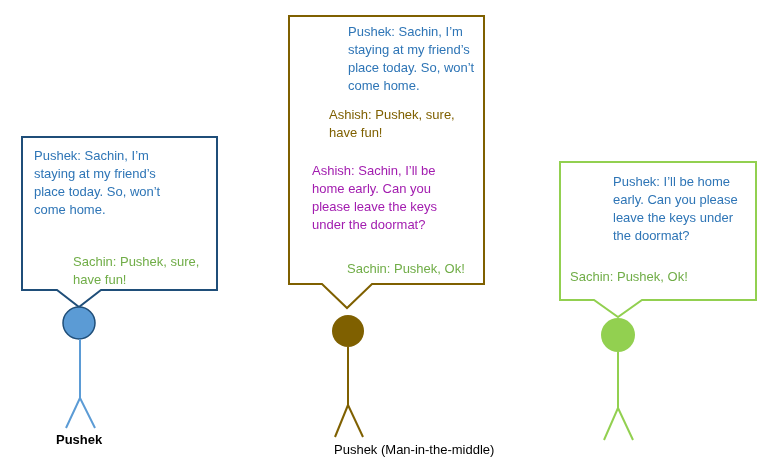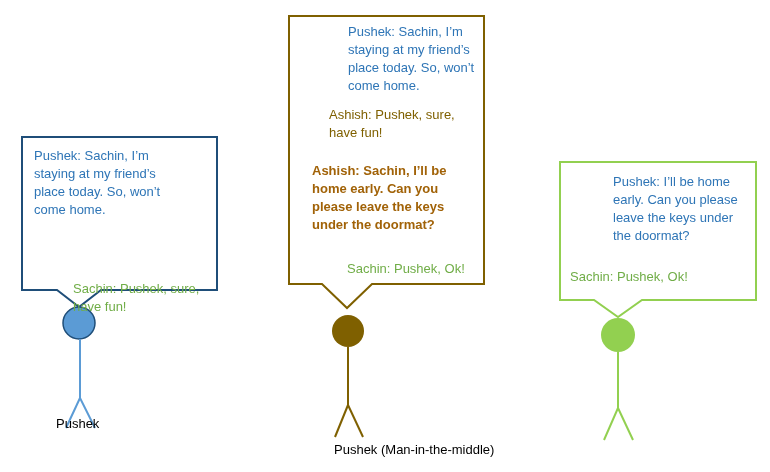--- a/index.html
+++ b/index.html
@@ -39,31 +39,31 @@
     <line x1="618" y1="352" x2="618" y2="408" stroke="#92D050" stroke-width="2"></line>
     <line x1="618" y1="408" x2="604" y2="440" stroke="#92D050" stroke-width="2"></line>
     <line x1="618" y1="408" x2="633" y2="440" stroke="#92D050" stroke-width="2"></line>
   </g>
 </svg>
 
 <div class="txt" style="left:34px; top:147px; color:#2E75B6;">Pushek: Sachin, I’m
 staying at my friend’s
 place today. So, won’t
 come home.</div>
-<div class="txt" style="left:73px; top:253px; color:#70AD47;margin-top:27px;">Sachin: Pushek, sure,
+<div class="txt" style="left:73px; top:253px; color:#70AD47;">Sachin: Pushek, sure,
 have fun!</div>
-<div class="name-label" style="left:56px; top:416px;">Pushek</div>
+<div class="name-label" style="left:56px; top:432px;font-weight:bold;">Pushek</div>
 
 <div class="txt" style="left:348px; top:23px; color:#2E75B6;">Pushek: Sachin, I’m
 staying at my friend’s
 place today. So, won’t
 come home.</div>
 <div class="txt" style="left:313px; top:106px; color:#7F6000;margin-left:16px;">Ashish: Pushek, sure,
 have fun!</div>
-<div class="txt" style="left:312px; top:162px; color:#a16207;font-weight:bold;">Ashish: Sachin, I’ll be
+<div class="txt" style="left:312px; top:162px; color:#a21caf;">Ashish: Sachin, I’ll be
 home early. Can you
 please leave the keys
 under the doormat?</div>
 <div class="txt" style="left:347px; top:260px; color:#70AD47;">Sachin: Pushek, Ok!</div>
 <div class="name-label" style="left:334px; top:442px;">Pushek (Man-in-the-middle)</div>
 
 <div class="txt" style="left:613px; top:173px; color:#2E75B6;">Pushek: I’ll be home
 early. Can you please
 leave the keys under
 the doormat?</div>

